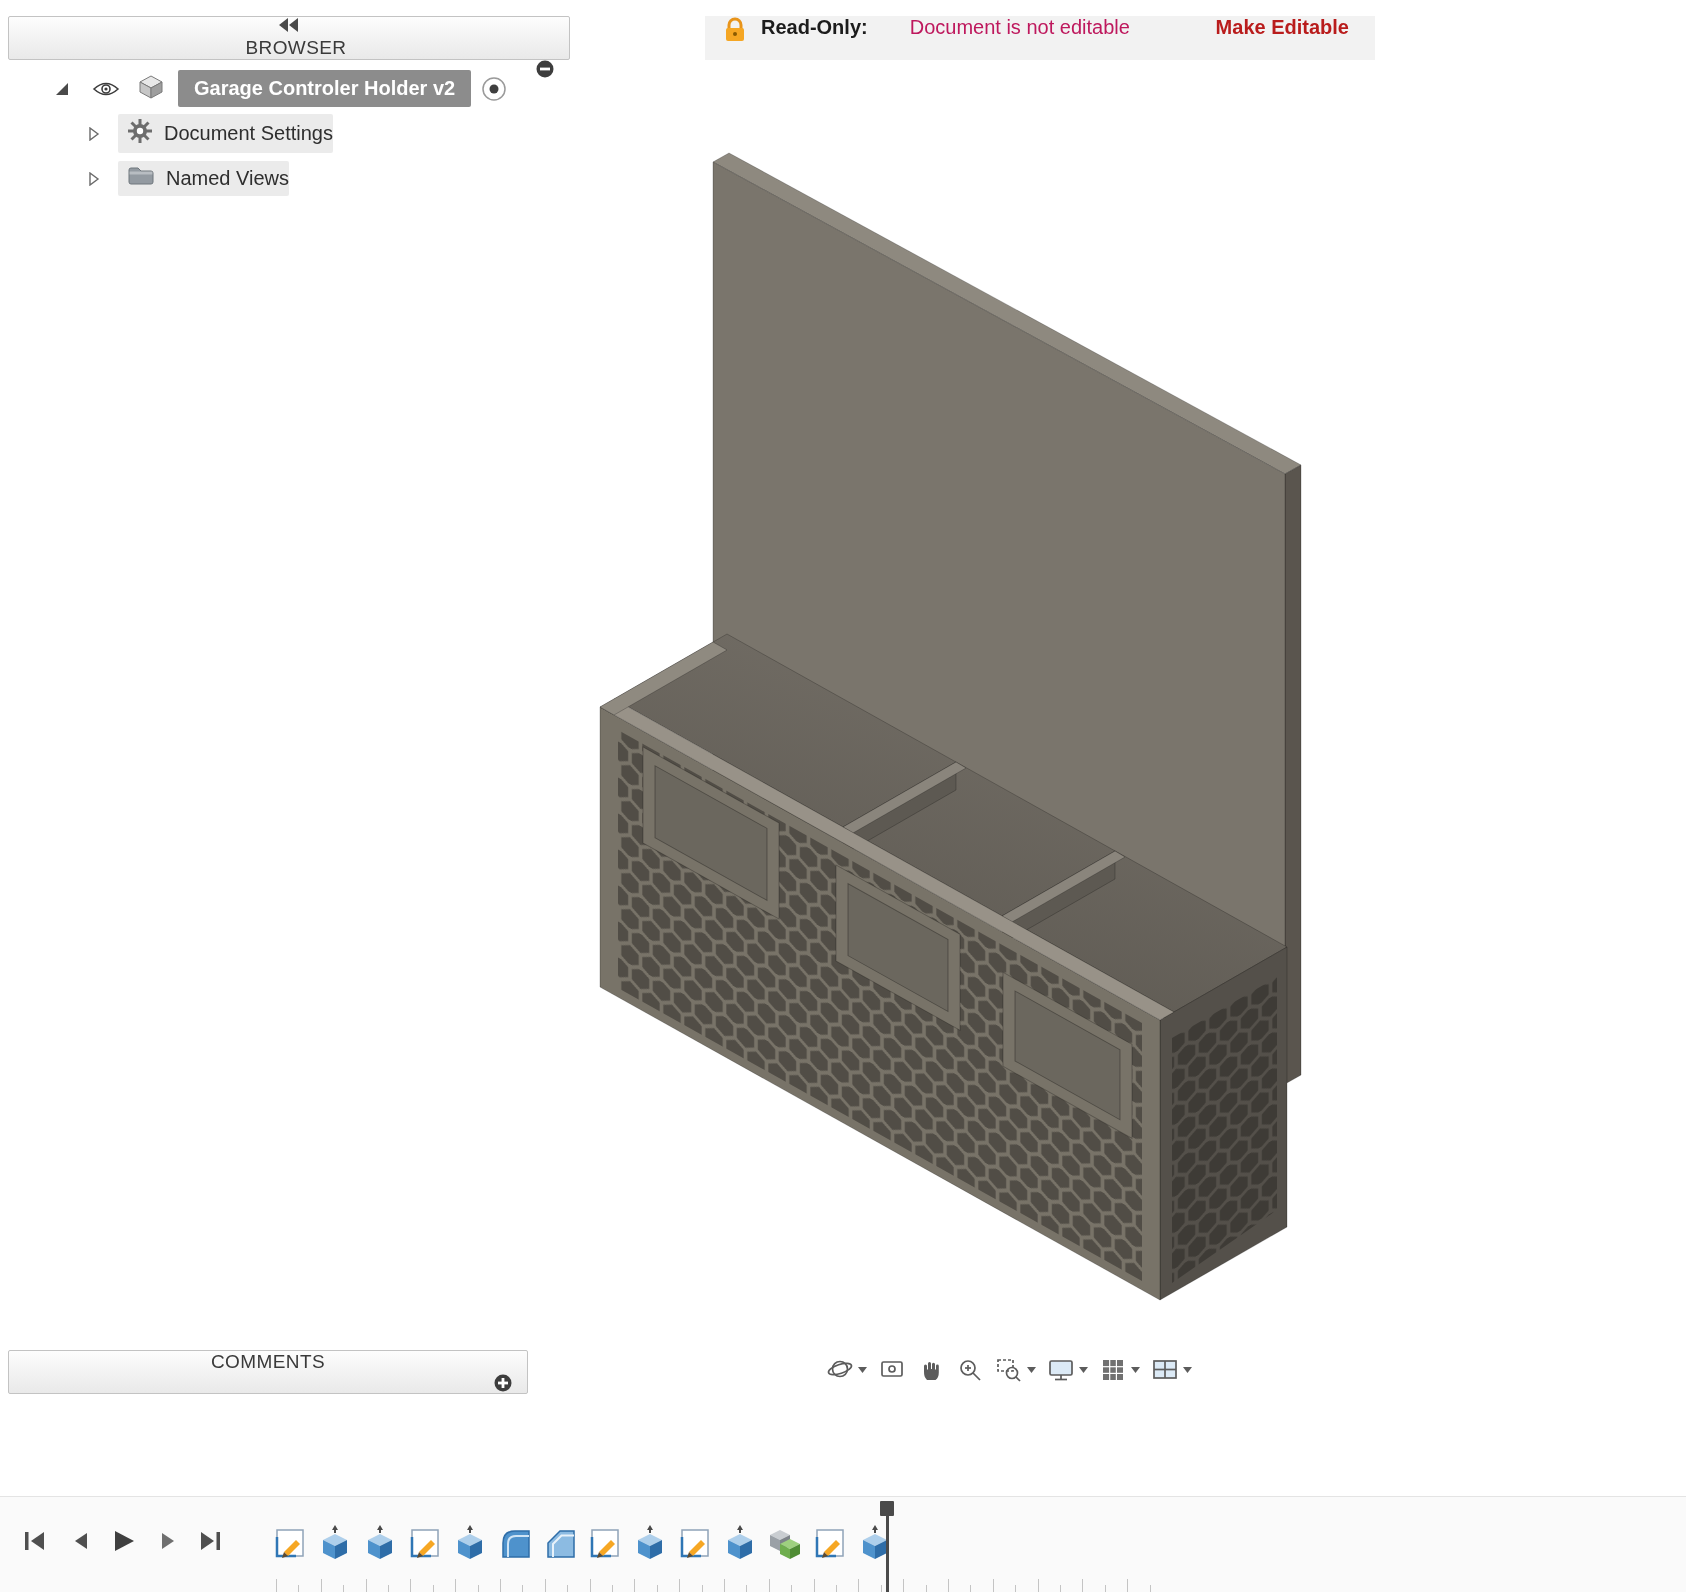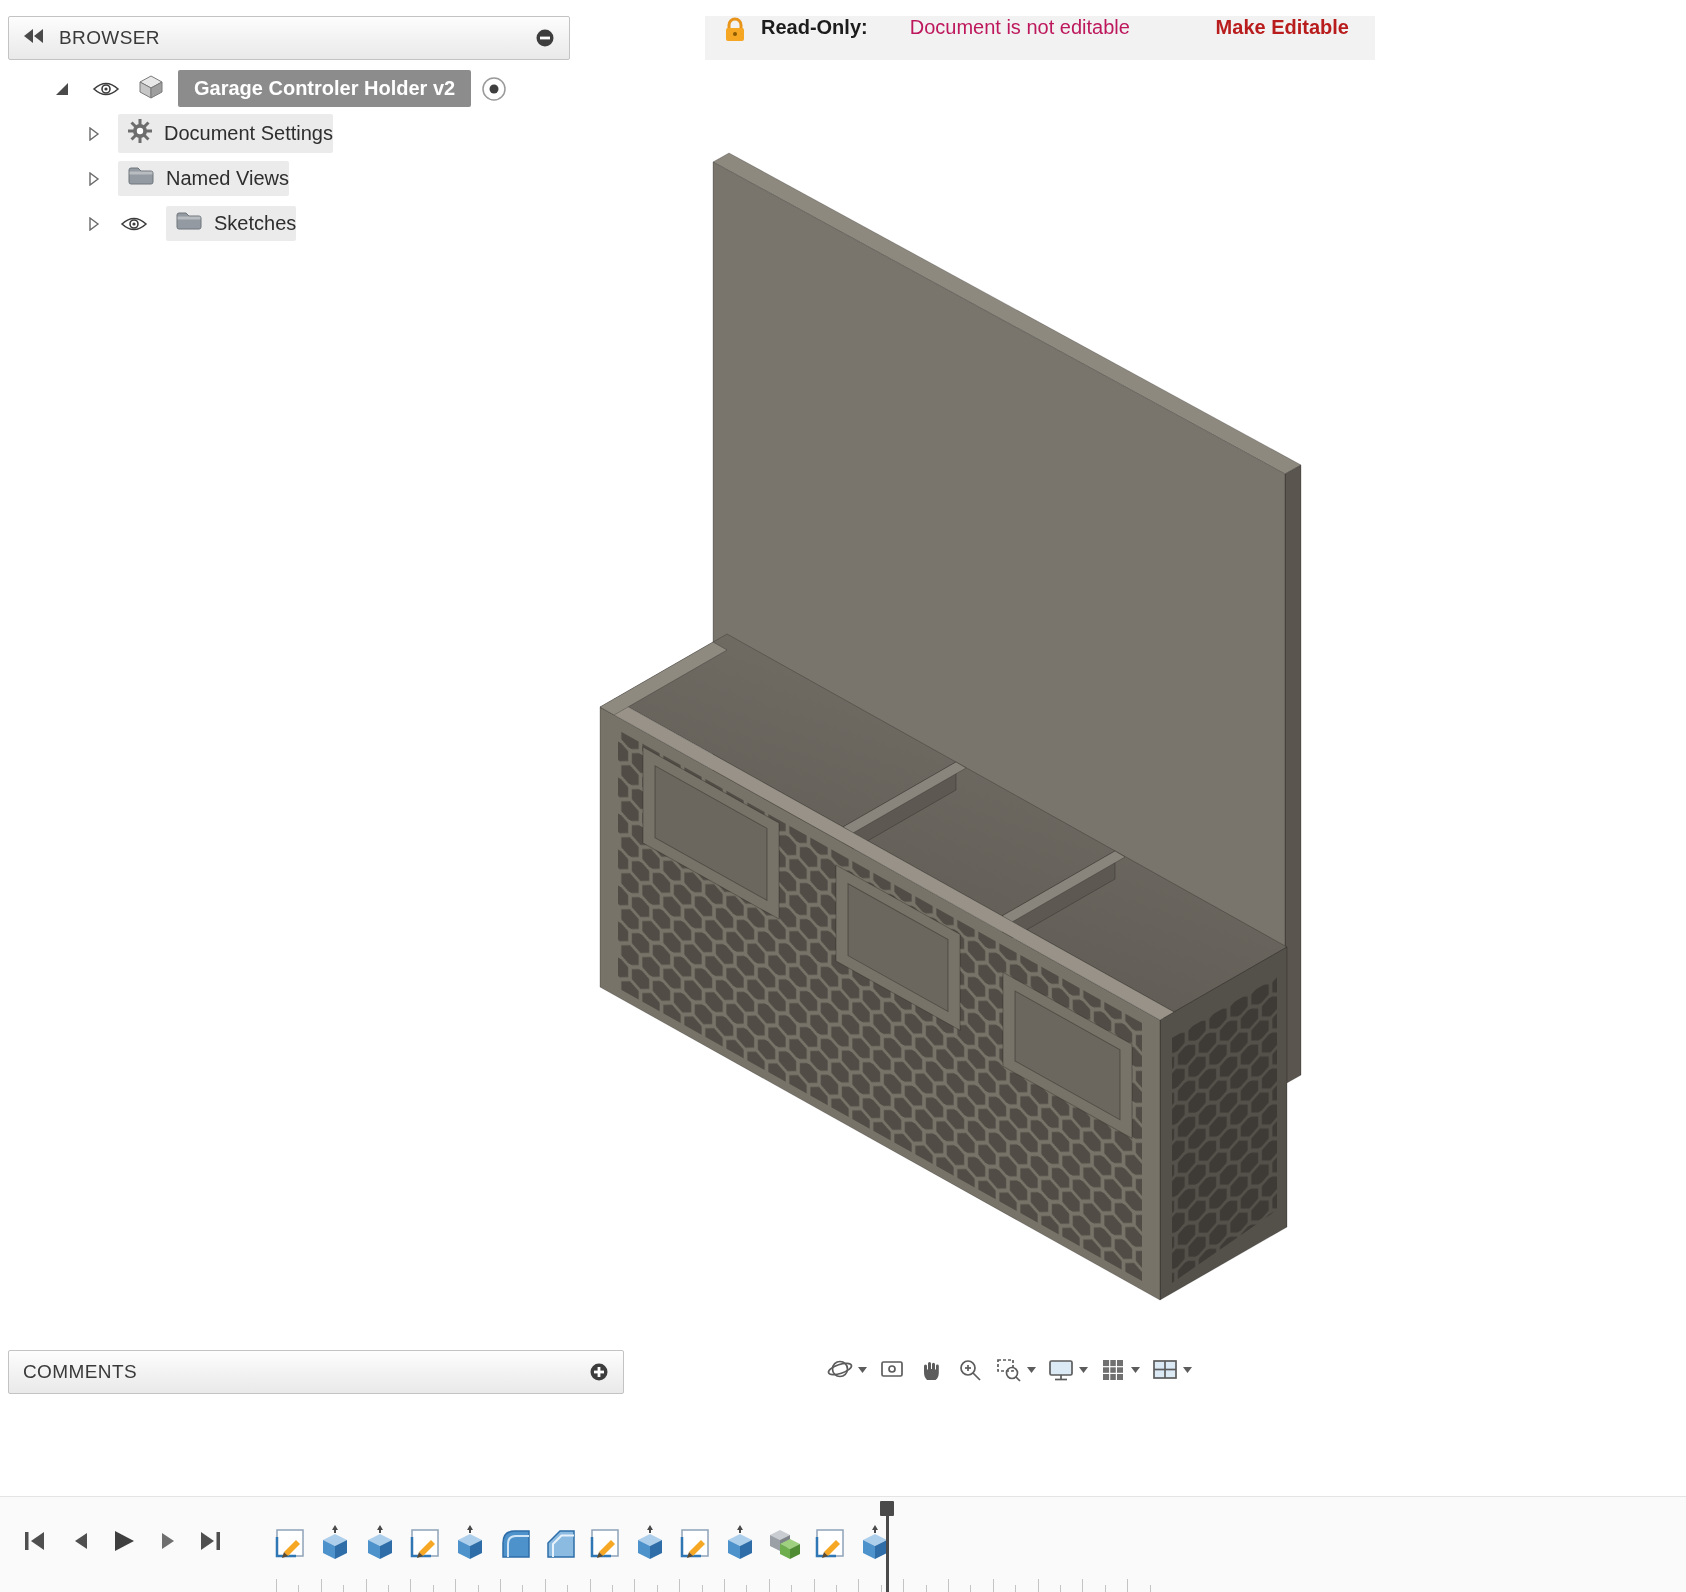--- a/index.html
+++ b/index.html
@@ -5,26 +5,26 @@
   html,body{margin:0;padding:0}
   body{
     width:1686px;height:1592px;position:relative;overflow:hidden;
     background:#ffffff;font-family:"Liberation Sans",sans-serif;color:#2e2e2e;
   }
   
   .panel-header{
     position:absolute;display:flex;align-items:center;box-sizing:border-box;
     background:linear-gradient(#fdfdfd,#e9e9e9);
     border:1px solid #c3c3c3;border-radius:2px;
-    padding:0 14px;z-index:5;
+    padding:0 14px;z-index:5;flex-direction:column;
   }
   .panel-header .ph-title{font-size:19px;color:#3a3a3a;letter-spacing:.4px;margin-left:14px}
   .panel-header .ph-right{margin-left:auto;display:flex;align-items:center}
   #browser-header{left:8px;top:16px;width:562px;height:44px}
-  #comments-bar{left:8px;top:1350px;width:616px;height:44px}
+  #comments-bar{left:8px;top:1350px;width:520px;height:44px}
 
   
   #browser-tree{position:absolute;left:8px;top:70px;display:flex;flex-direction:column;gap:8px;z-index:5}
   .tree-row{display:flex;align-items:center;height:37px}
   .disc{width:16px;display:flex;justify-content:center;margin-left:78px;margin-right:16px;flex:none}
   .tree-row.root .disc{margin-left:46px;margin-right:20px}
   .eye-slot{width:32px;display:flex;justify-content:center;margin-right:16px;flex:none}
   .pill{display:flex;align-items:center;gap:12px;background:#ebebeb;border-radius:2px;padding:5px 0 5px 10px;font-size:20px;color:#2e2e2e;white-space:nowrap}
   .root-label{background:#8c8c8c;color:#fff;font-weight:700;font-size:20px;padding:7px 16px;border-radius:2px;margin-left:14px;white-space:nowrap}
   .radio-slot{margin-left:10px;display:flex;align-items:center}
@@ -208,43 +208,20 @@
             <path d="M1 4 a2 2 0 0 1 2 -2 h7 l3 3 h10 a2 2 0 0 1 2 2 v9 a2 2 0 0 1 -2 2 h-20 a2 2 0 0 1 -2 -2 Z" fill="#939aa1" stroke="#6f767d"></path>
             <rect x="1.5" y="5.5" width="23" height="3" fill="rgba(255,255,255,0.35)"></rect>
           </svg>
       </span>
       <span>Named Views</span>
     </span>
   </div>
 
 
 
-  <div class="tree-row">
-    <span class="disc">
-      <svg width="12" height="14">
-          <polygon points="2,1 10,7 2,13" fill="#fff" stroke="#6a6a6a" stroke-width="1.4"></polygon>
-        </svg>
-    </span>
-    <span class="eye-slot">
-      <svg width="28" height="18">
-          <path d="M2 9 Q14 -2 26 9 Q14 20 2 9 Z" fill="#fff" stroke="#3d3d3d" stroke-width="1.6"></path>
-          <circle cx="14" cy="9" r="4" fill="none" stroke="#3d3d3d" stroke-width="1.6"></circle>
-          <circle cx="14" cy="9" r="1.6" fill="#3d3d3d"></circle>
-        </svg>
-    </span>
-    <span class="pill">
-      <span>
-        <svg width="26" height="20">
-            <path d="M1 4 a2 2 0 0 1 2 -2 h7 l3 3 h10 a2 2 0 0 1 2 2 v9 a2 2 0 0 1 -2 2 h-20 a2 2 0 0 1 -2 -2 Z" fill="#939aa1" stroke="#6f767d"></path>
-            <rect x="1.5" y="5.5" width="23" height="3" fill="rgba(255,255,255,0.35)"></rect>
-          </svg>
-      </span>
-      <span>Sketches</span>
-    </span>
-  </div>
 
 </div>
 
 <div id="readonly-banner">
   <span>
     <svg width="24" height="28" viewBox="0 0 24 28">
         <path d="M6 13 V9 a6 6 0 0 1 12 0 v4" fill="none" stroke="#e8941a" stroke-width="3"></path>
         <rect x="3" y="12" width="18" height="13" rx="2" fill="#f5a623"></rect>
         <circle cx="12" cy="18" r="2" fill="#8a5a00"></circle>
       </svg>

